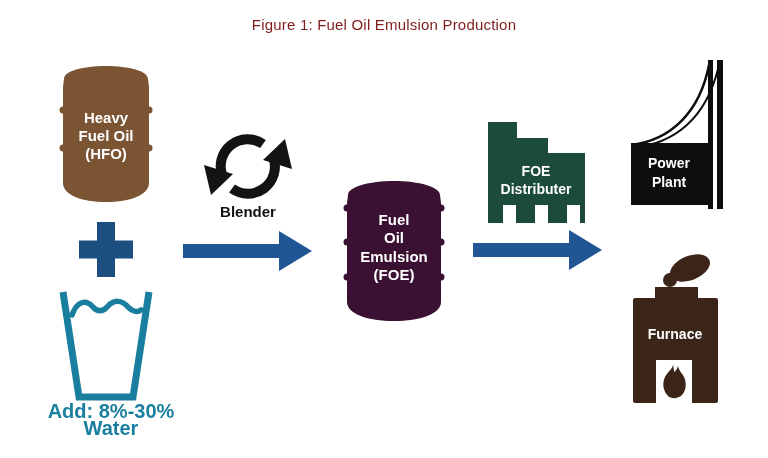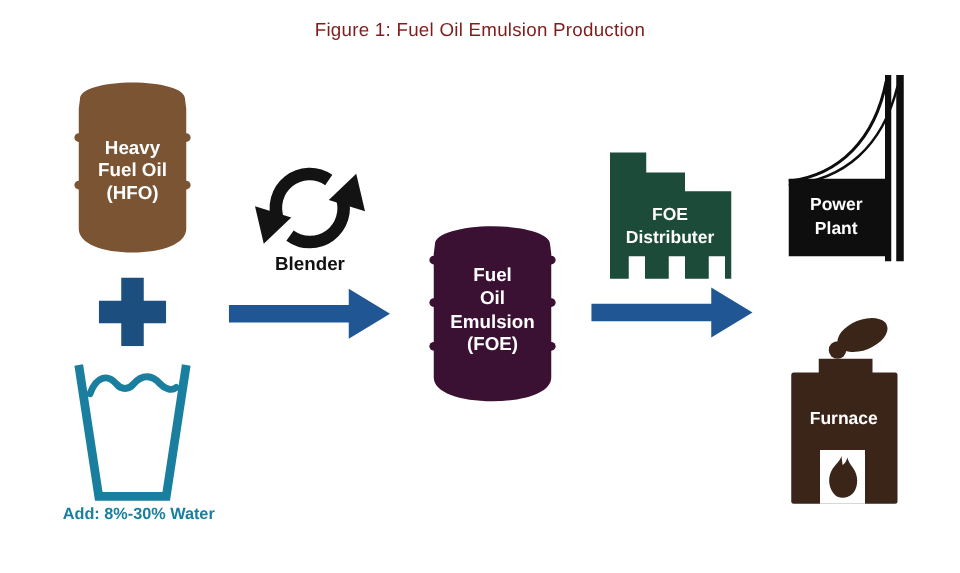--- a/index.html
+++ b/index.html
@@ -2,21 +2,21 @@
 <html><head>
 <meta charset="utf-8">
 <style>
   html,body{margin:0;padding:0;background:#ffffff;}
   .canvas{position:relative;width:768px;height:458px;background:#ffffff;overflow:hidden;
           font-family:"Liberation Sans",sans-serif;}
   .abs{position:absolute;}
   .title{position:absolute;top:16px;left:0;width:768px;text-align:center;
          font-size:15px;color:#7f1d1d;letter-spacing:0.2px;}
   .caption{position:absolute;left:18px;top:403px;width:186px;text-align:center;
-           color:#1a7f9e;font-weight:bold;font-size:13px;line-height:16.5px;}
+           color:#1a7f9e;font-weight:bold;font-size:20px;line-height:16.5px;}
   .blender-label{position:absolute;left:198px;top:203px;width:100px;text-align:center;
                  color:#111;font-weight:bold;font-size:15px;}
   text{font-family:"Liberation Sans",sans-serif;font-weight:bold;}
   .t15{font-size:15px;}
   .t14{font-size:14px;}
 </style>
 </head>
 <body>
 
 <div class="canvas">

